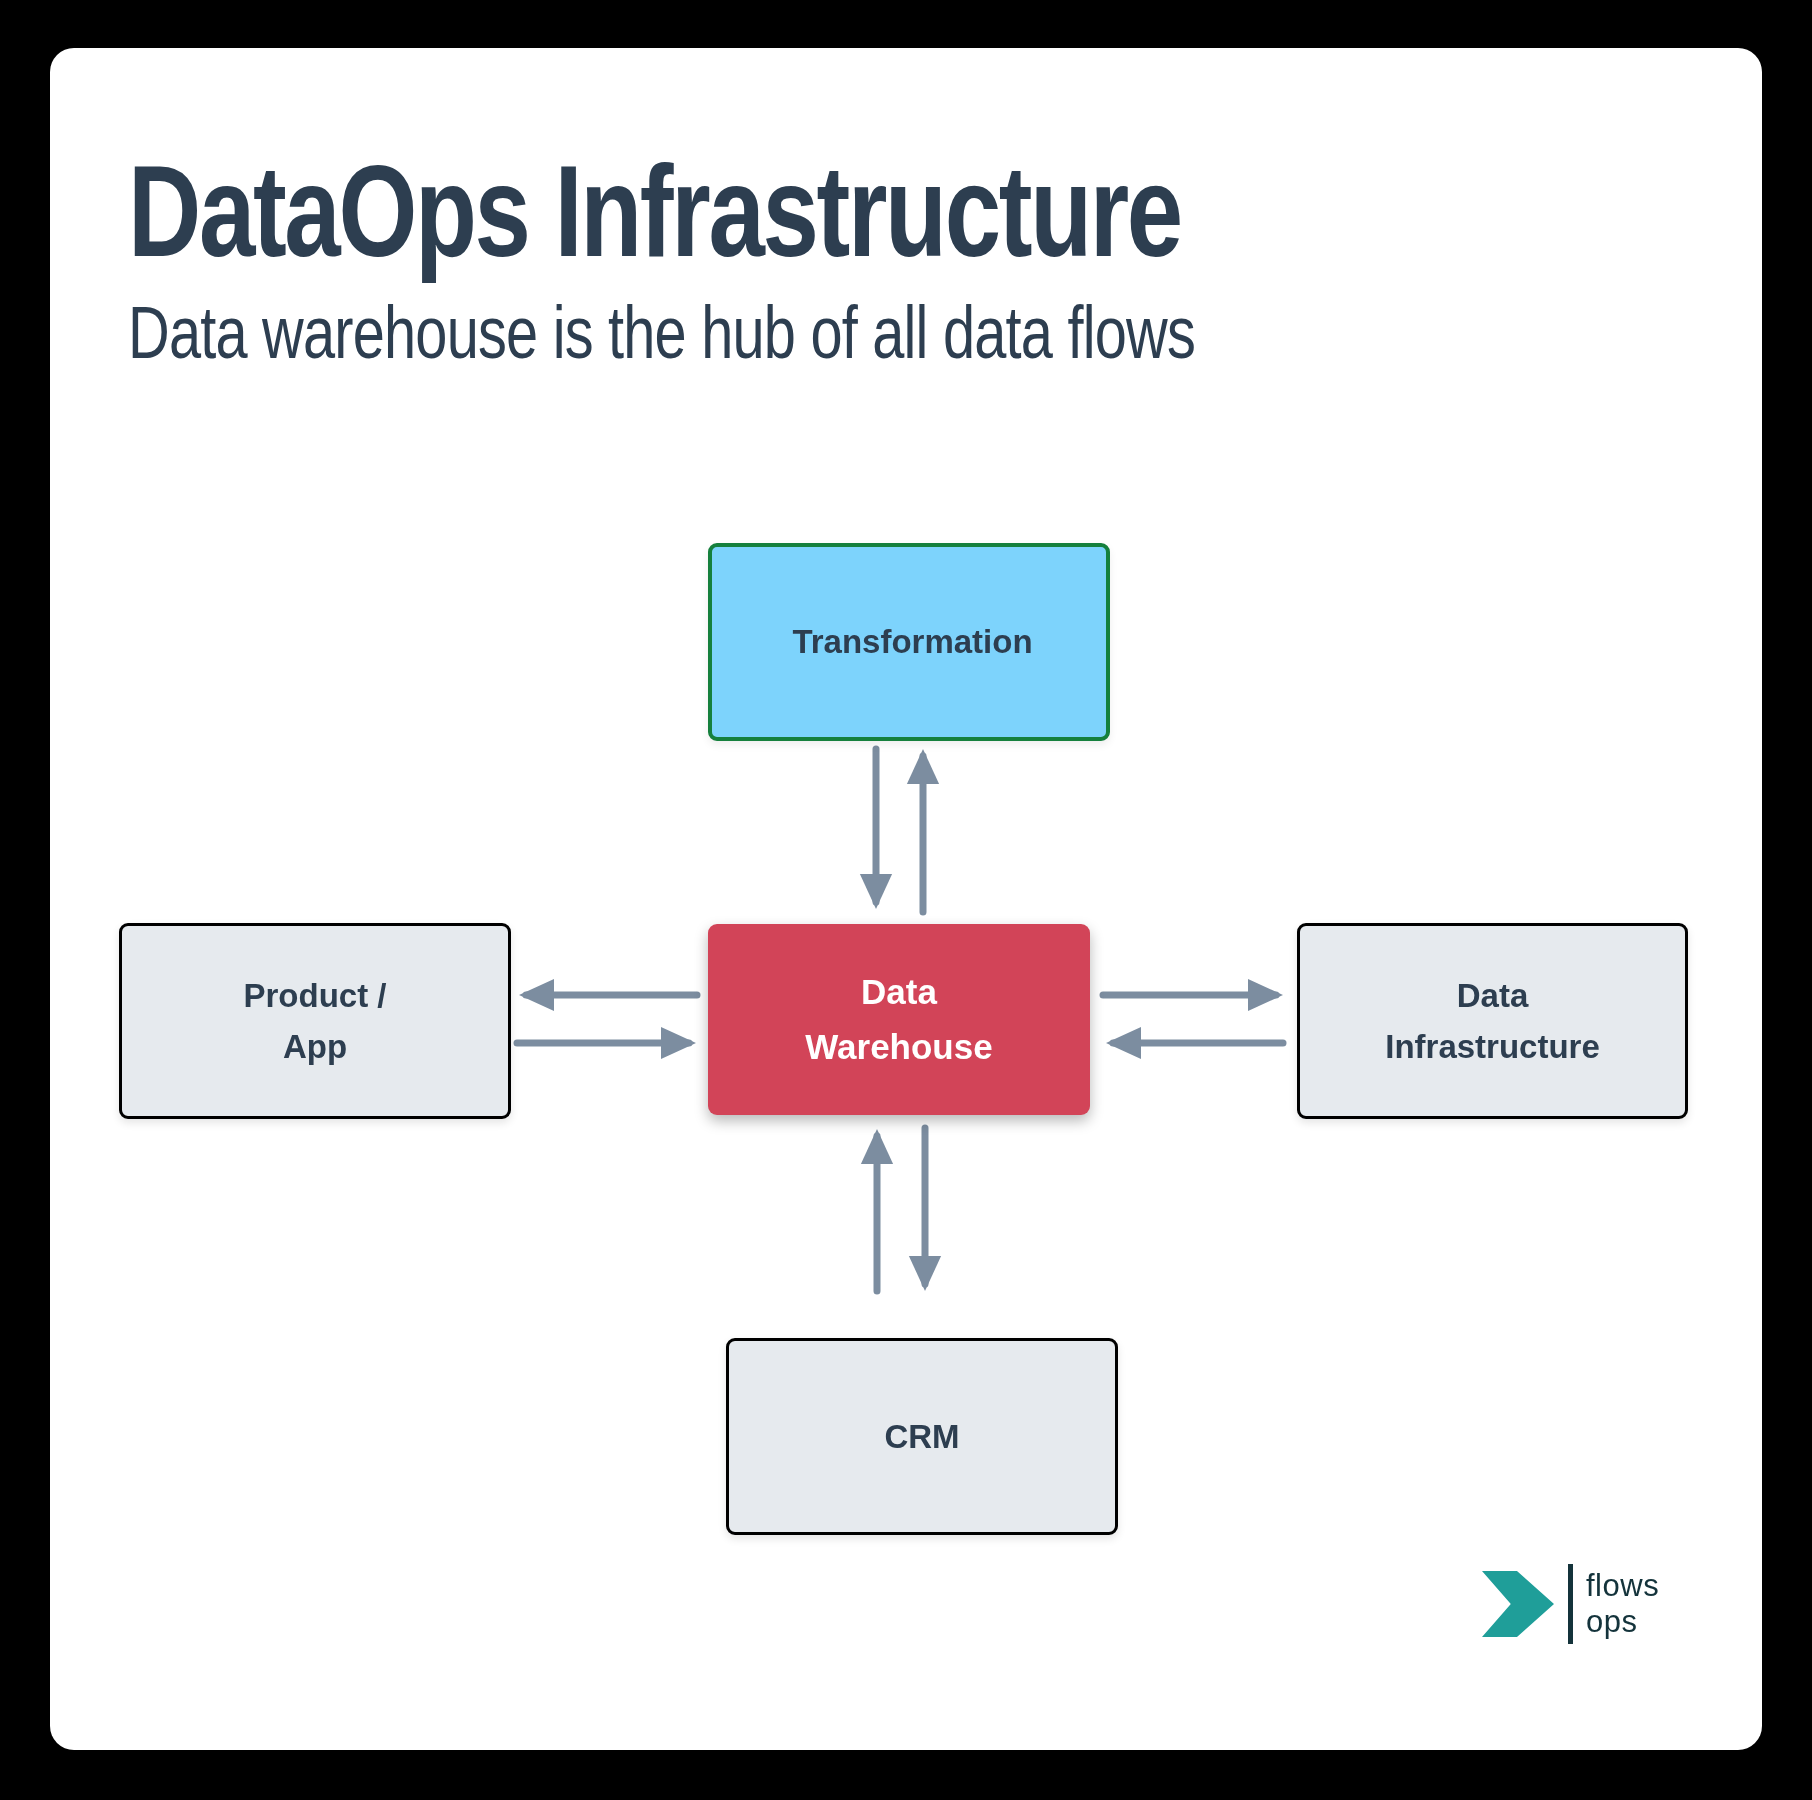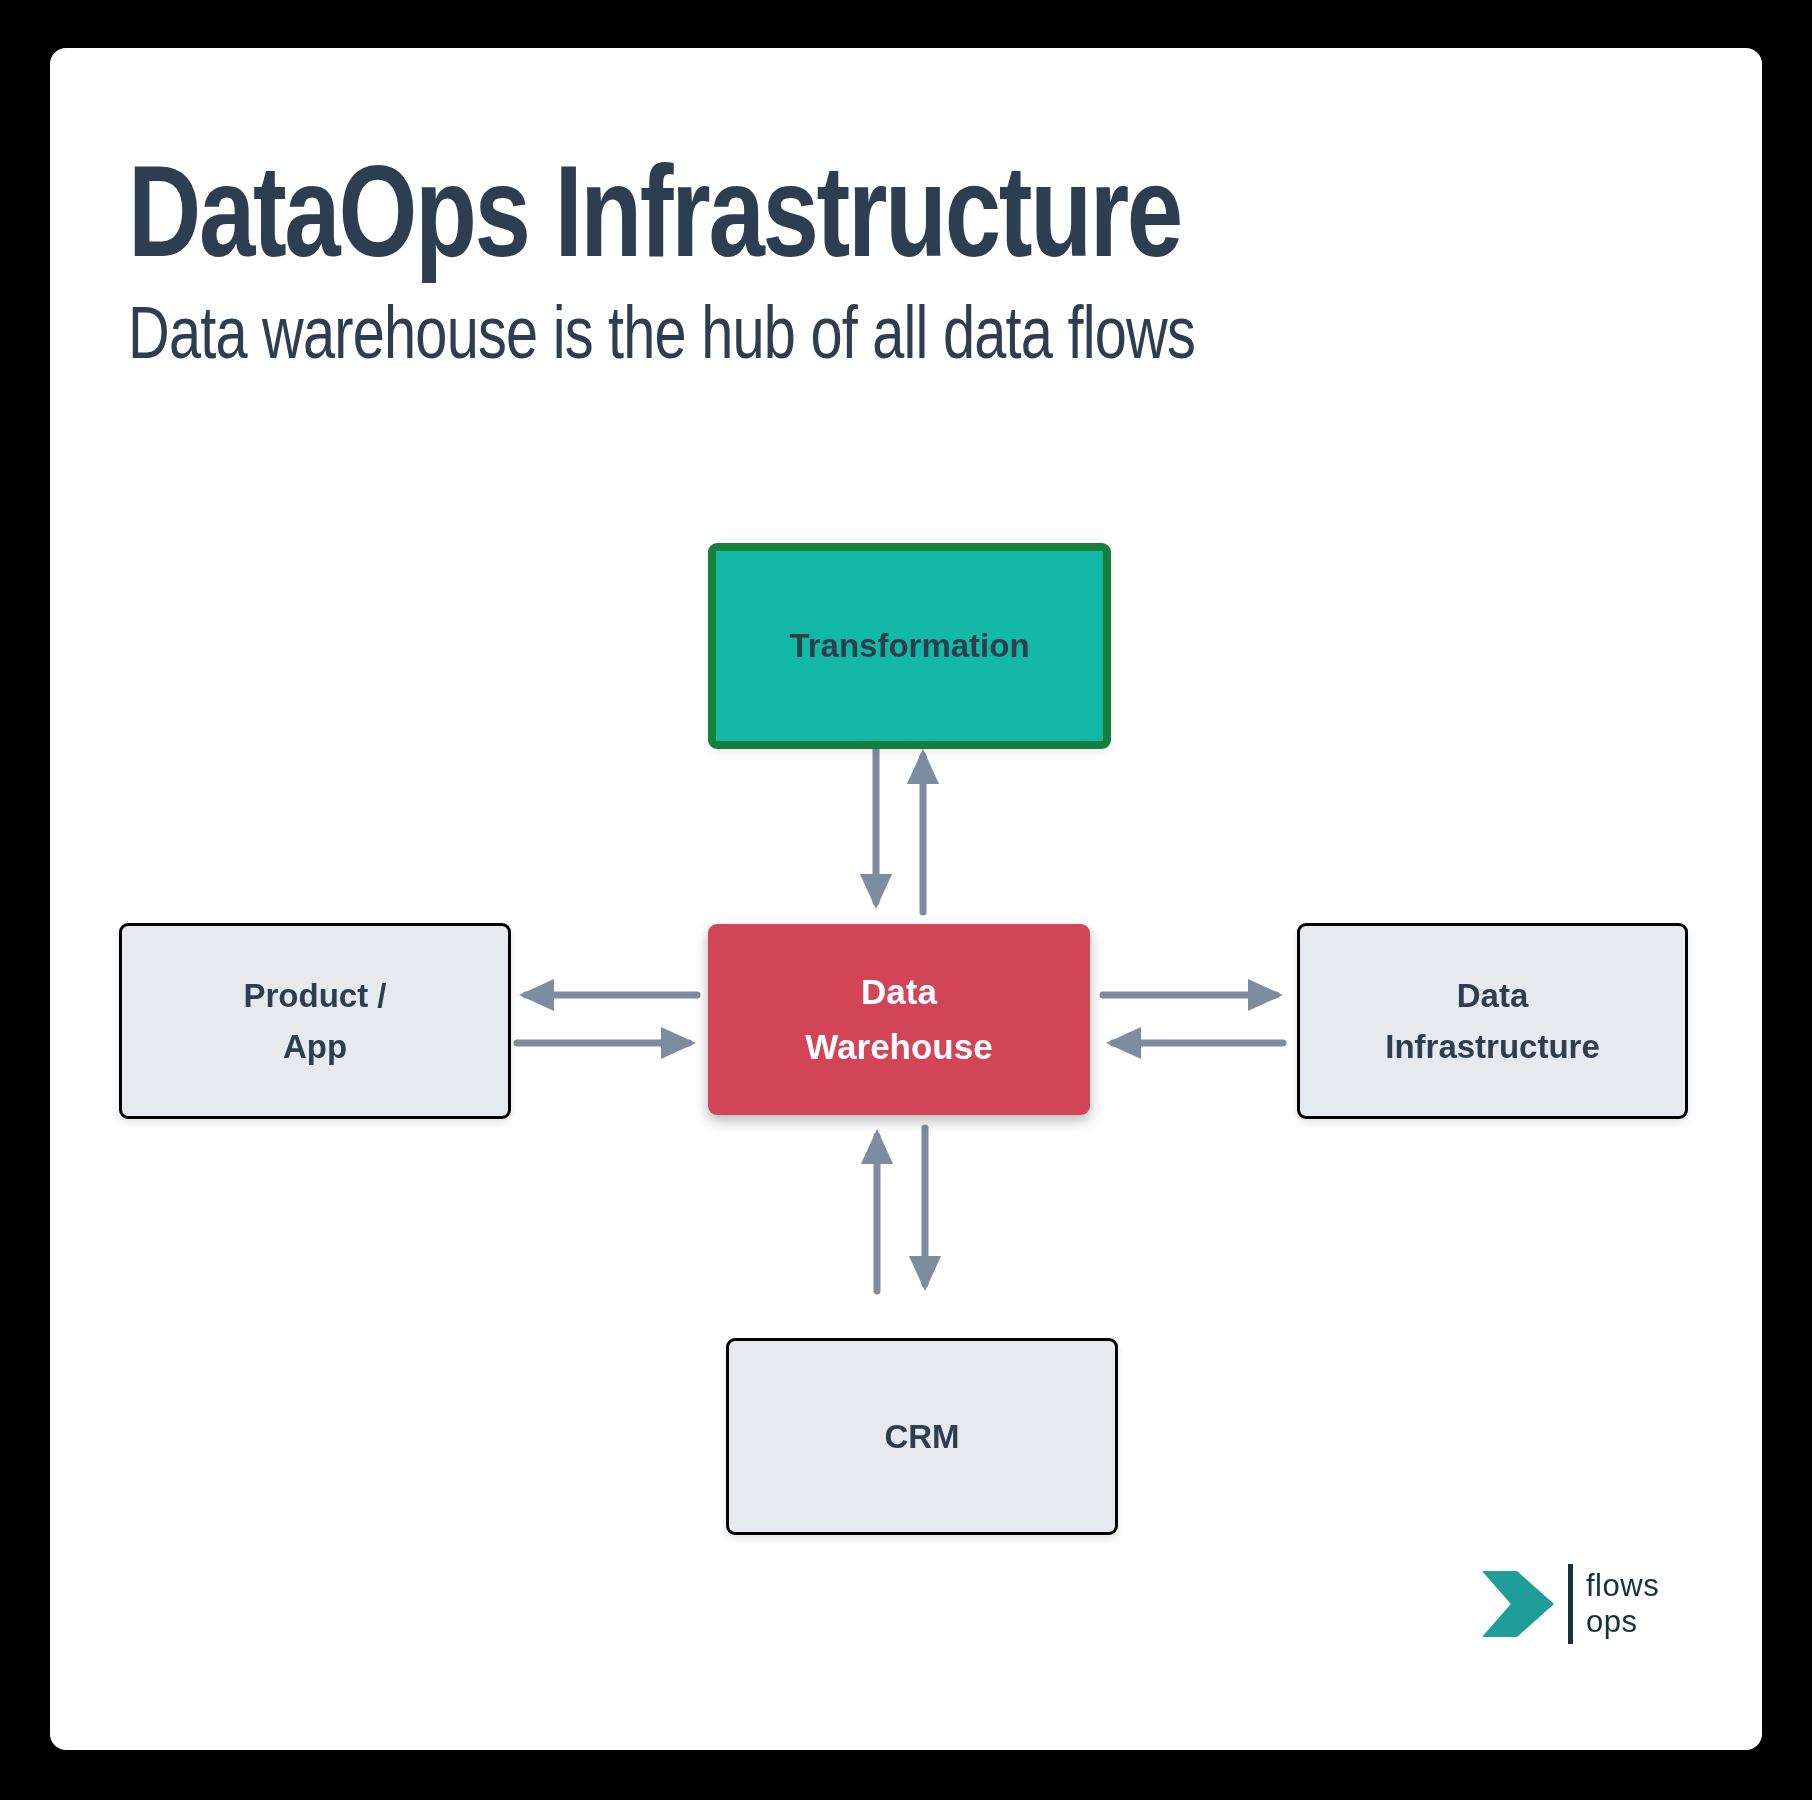--- a/index.html
+++ b/index.html
@@ -2,42 +2,42 @@
 <html><head>
 <meta charset="utf-8">
 <style>
   html,body{margin:0;padding:0;}
   body{
     width:1812px;height:1800px;background:#000;position:relative;overflow:hidden;
     font-family:"Liberation Sans", sans-serif;
   }
   .slide{
     position:absolute;left:50px;top:48px;width:1712px;height:1702px;
-    background:#ffffff;border-radius:16px;
+    background:#ffffff;border-radius:24px;
   }
   .title{
     position:absolute;left:78px;top:88px;
     font-size:130px;font-weight:600;color:#2d3e50;
     letter-spacing:-3px;white-space:nowrap;
     transform:scaleX(0.78);transform-origin:left top;
   }
   .subtitle{
     position:absolute;left:78px;top:242px;
     font-size:74px;font-weight:500;color:#2d3e50;
     letter-spacing:-1px;white-space:nowrap;
     transform:scaleX(0.78);transform-origin:left top;
   }
   .node{
     position:absolute;border-radius:9px;
     display:flex;flex-direction:column;align-items:center;justify-content:center;
     text-align:center;font-weight:700;color:#2d3e50;
     font-size:33px;line-height:1.55;
   }
   .node.gray{background:#e6eaee;border:3px solid #000000;box-shadow:0 4px 9px rgba(0,0,0,.10);}
-  .node.orange{background:#14b8a6;border:8px solid #15803d;box-shadow:0 4px 9px rgba(0,0,0,.07);}
+  .node.orange{background:#7dd3fc;border:4px solid #15803d;box-shadow:0 4px 9px rgba(0,0,0,.07);padding-left:7px;}
   .node.red{background:#d24458;border:none;color:#ffffff;font-size:35px;box-shadow:0 6px 14px rgba(0,0,0,.28);}
   .node-transformation{left:658px;top:495px;width:387px;height:190px;}
   .node-product{left:69px;top:875px;width:386px;height:190px;}
   .node-warehouse{left:658px;top:876px;width:382px;height:191px;}
   .node-visualization{left:1247px;top:875px;width:385px;height:190px;}
   .node-crm{left:676px;top:1255px;width:386px;height:191px;margin-top:35px;}
   .arrows{position:absolute;left:0;top:0;width:1712px;height:1702px;pointer-events:none;}
   .logo{
     position:absolute;left:1432px;top:1516px;
     display:flex;align-items:center;

